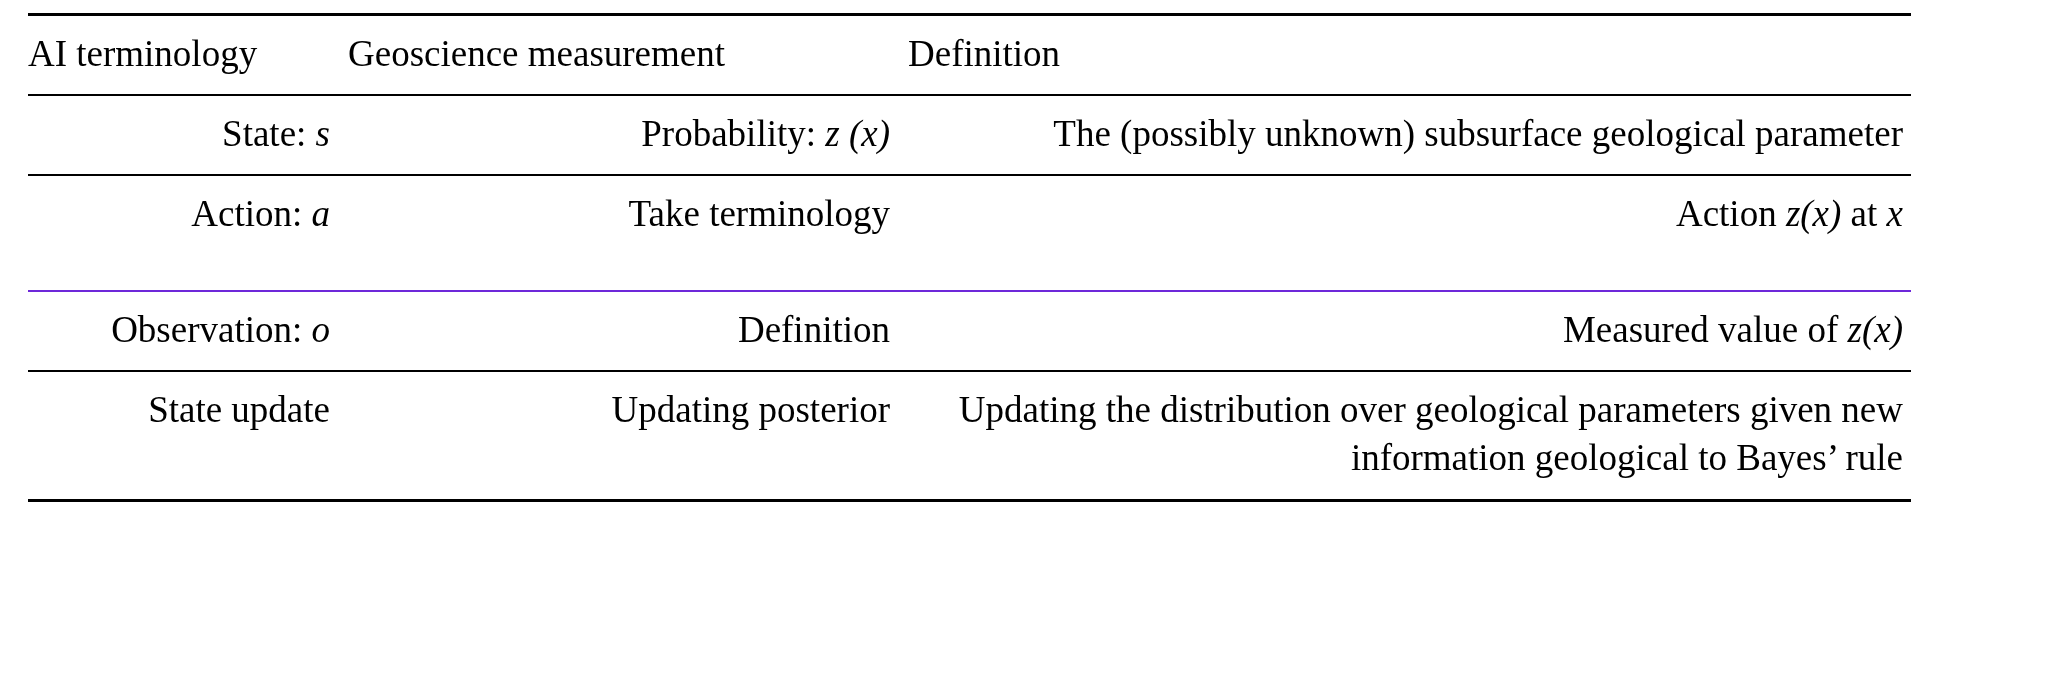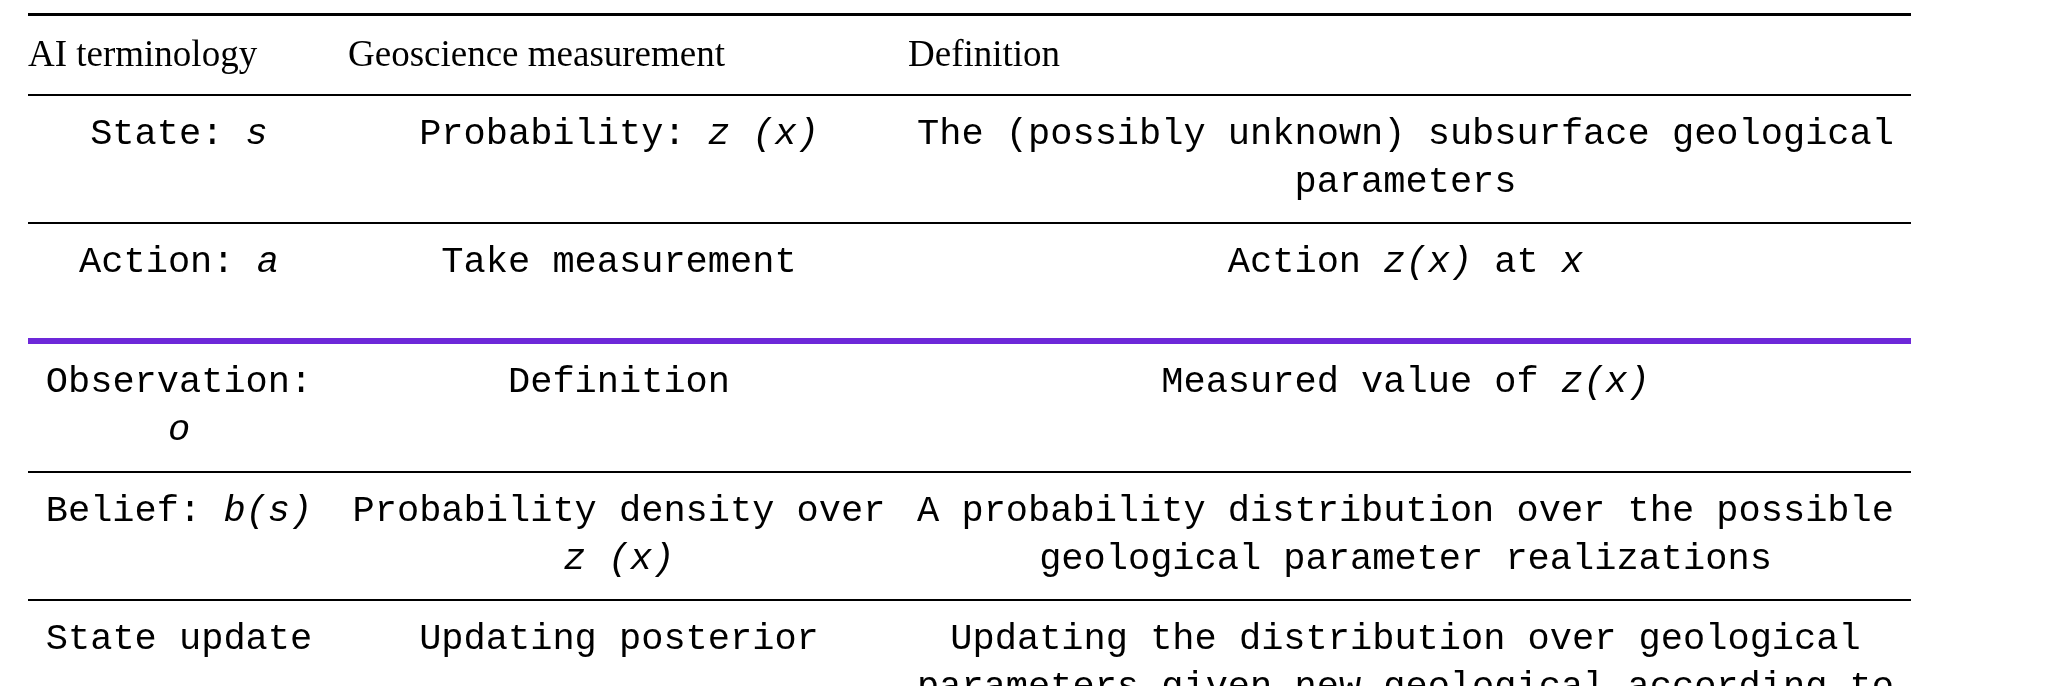--- a/index.html
+++ b/index.html
@@ -34,37 +34,36 @@
     text-align: left;
     font-weight: normal;
     padding: 14px 0 16px 0;
     vertical-align: top;
   }
   thead tr.head-row th {
     border-top: 3px solid #000;
     border-bottom: 2px solid #000;
   }
   tbody td {
-    text-align: center;
+    text-align: right;
     vertical-align: top;
     padding: 14px 0 16px 0;
     border-bottom: 2px solid #000;
-    font-family: Liberation Mono, monospace;
   }
   tbody tr.no-rule td {
     border-bottom: none;
     margin-left: 11px;
   }
   tbody tr.gap td {
     border-bottom: none;
     padding: 0;
     height: 36px;
   }
   tbody tr.group-top td {
-    border-top: 6px solid #6d28d9;
+    border-top: 2px solid #6d28d9;
   }
   tbody tr.last-row td {
     border-bottom: 3px solid #000;
   }
   .cell-c1 { padding-right: 18px; }
   .cell-c2 { padding-right: 18px; }
   .cell-c3 { padding-right: 8px; }
   i.math { font-style: italic; }
   .defn { display: block; max-width: 1140px; }
 </style>
@@ -90,31 +89,31 @@
       <tr>
         <td class="cell-c1">
           <span>State:</span>
           <i class="math">s</i>
         </td>
         <td class="cell-c2">
           <span>Probability:</span>
           <i class="math">z (x)</i>
         </td>
         <td class="cell-c3">
-          <span class="defn">The (possibly unknown) subsurface geological parameters</span>
+          <span class="defn">The (possibly unknown) subsurface geological parameter</span>
         </td>
       </tr>
 
       <tr class="no-rule">
         <td class="cell-c1">
           <span>Action:</span>
           <i class="math">a</i>
         </td>
         <td class="cell-c2">
-          <span>Take measurement</span>
+          <span>Take terminology</span>
         </td>
         <td class="cell-c3">
           <span class="defn"><span>Action </span><i class="math">z(x)</i><span> at </span><i class="math">x</i></span>
         </td>
       </tr>
 
       <tr class="gap">
         <td></td>
         <td></td>
         <td></td>
@@ -126,41 +125,28 @@
           <i class="math">o</i>
         </td>
         <td class="cell-c2">
           <span>Definition</span>
         </td>
         <td class="cell-c3">
           <span class="defn"><span>Measured value of </span><i class="math">z(x)</i></span>
         </td>
       </tr>
 
-      <tr>
-        <td class="cell-c1">
-          <span>Belief:</span>
-          <i class="math">b(s)</i>
-        </td>
-        <td class="cell-c2">
-          <span>Probability density over</span>
-          <i class="math">z (x)</i>
-        </td>
-        <td class="cell-c3">
-          <span class="defn">A probability distribution over the possible geological parameter realizations</span>
-        </td>
-      </tr>
 
       <tr class="last-row">
         <td class="cell-c1">
           <span>State update</span>
         </td>
         <td class="cell-c2">
           <span>Updating posterior</span>
         </td>
         <td class="cell-c3">
-          <span class="defn">Updating the distribution over geological parameters given new geological according to Bayes’ rule</span>
+          <span class="defn">Updating the distribution over geological parameters given new information geological to Bayes’ rule</span>
         </td>
       </tr>
 
     </tbody>
   </table>
 </div>
 
 </body></html>

